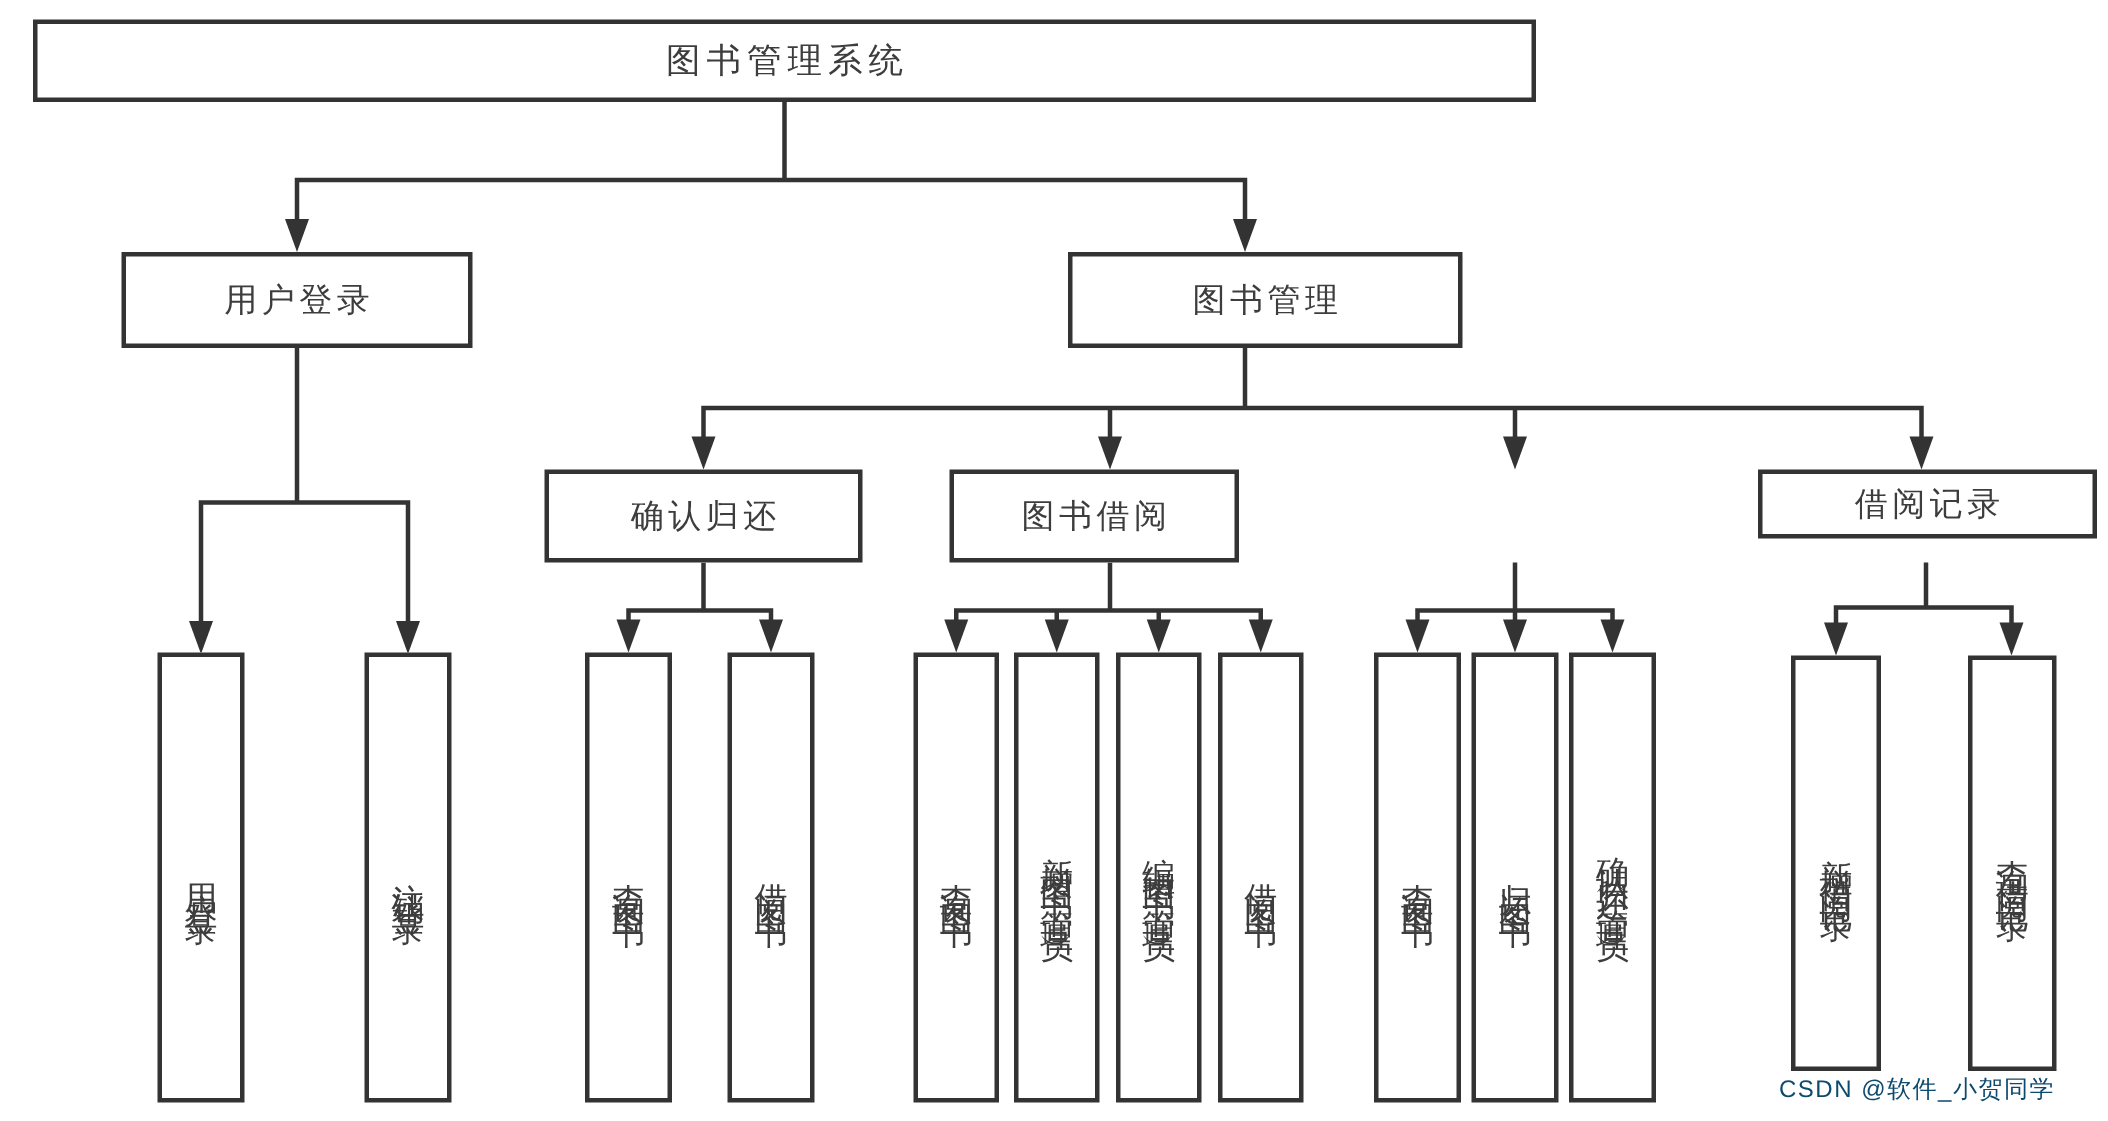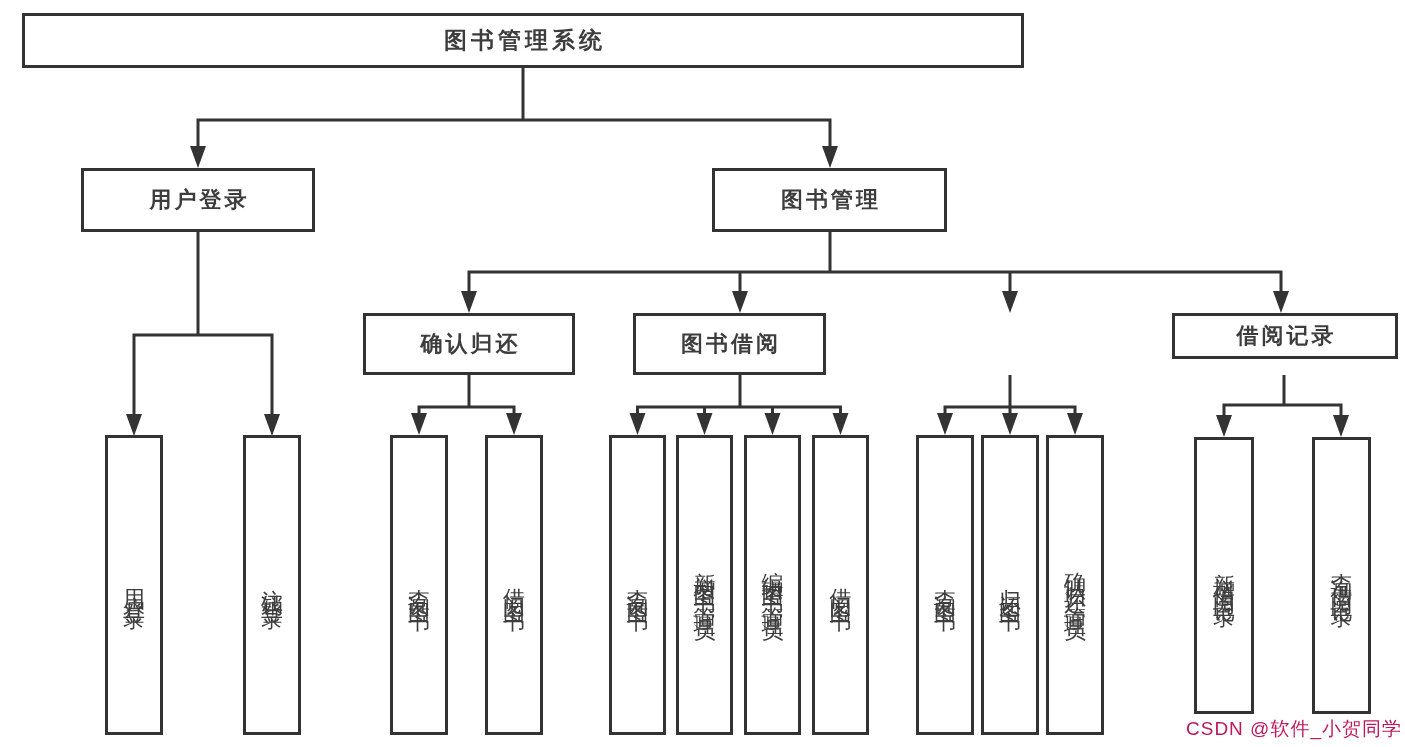--- a/index.html
+++ b/index.html
@@ -29,41 +29,40 @@
     justify-content:center;
     color:#3d3d3d;
   }
   .node .label {
     white-space:nowrap;
   }
   .h-node .label {
     font-size:22px;
     letter-spacing:3px;
     text-indent:3px;
-    font-weight:bold;
   }
   .root-node .label {
     font-size:23px;
     letter-spacing:4px;
     text-indent:4px;
   }
   .v-node .label {
     writing-mode:vertical-lr;
     text-orientation:mixed;
     font-size:22px;
     letter-spacing:7px;
     line-height:1;
   }
   .watermark {
     position:absolute;
     left:1186px;
     top:716px;
-    font-size:19px;
+    font-size:16px;
     letter-spacing:1px;
-    color:#be185d;
+    color:#0c4a6e;
     white-space:nowrap;
     z-index:5;
   }
 </style>
 </head>
 <body>
 
 <div class="canvas">
 
   <svg class="connectors" viewBox="0 0 1405 747" xmlns="http://www.w3.org/2000/svg" aria-hidden="true">
@@ -106,21 +105,21 @@
     </g>
   </svg>
 
   <div class="node h-node root-node" style="left:22px;top:13px;width:1002px;height:55px">
     <span class="label">图书管理系统</span>
   </div>
 
   <div class="node h-node" style="left:81px;top:168px;width:234px;height:64px">
     <span class="label">用户登录</span>
   </div>
-  <div class="node h-node" style="left:712px;top:168px;width:235px;height:64px">
+  <div class="node h-node" style="left:712px;top:168px;width:263px;height:64px">
     <span class="label">图书管理</span>
   </div>
 
   <div class="node h-node" style="left:363px;top:313px;width:212px;height:62px">
     <span class="label">确认归还</span>
   </div>
   <div class="node h-node" style="left:633px;top:313px;width:193px;height:62px">
     <span class="label">图书借阅</span>
   </div>
   <div class="node h-node" style="left:1172px;top:313px;width:226px;height:46px">

